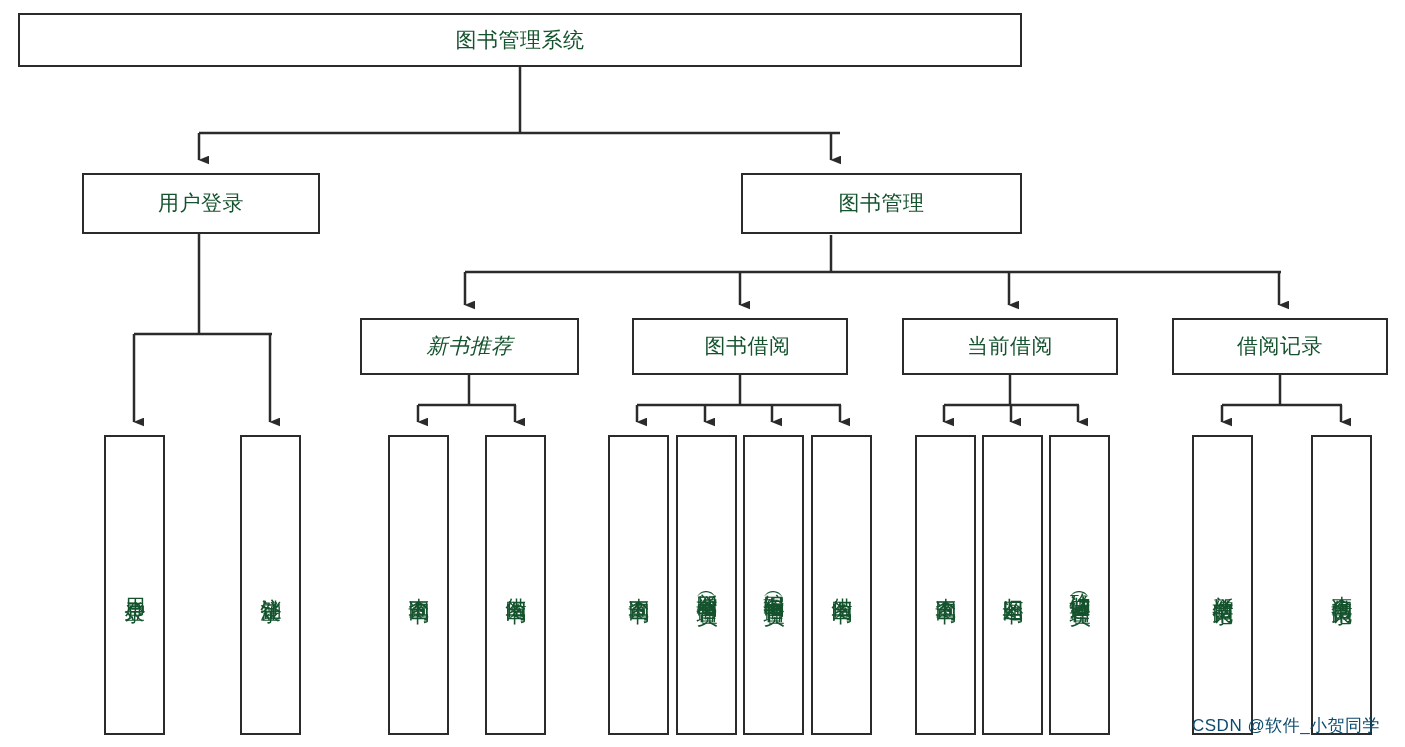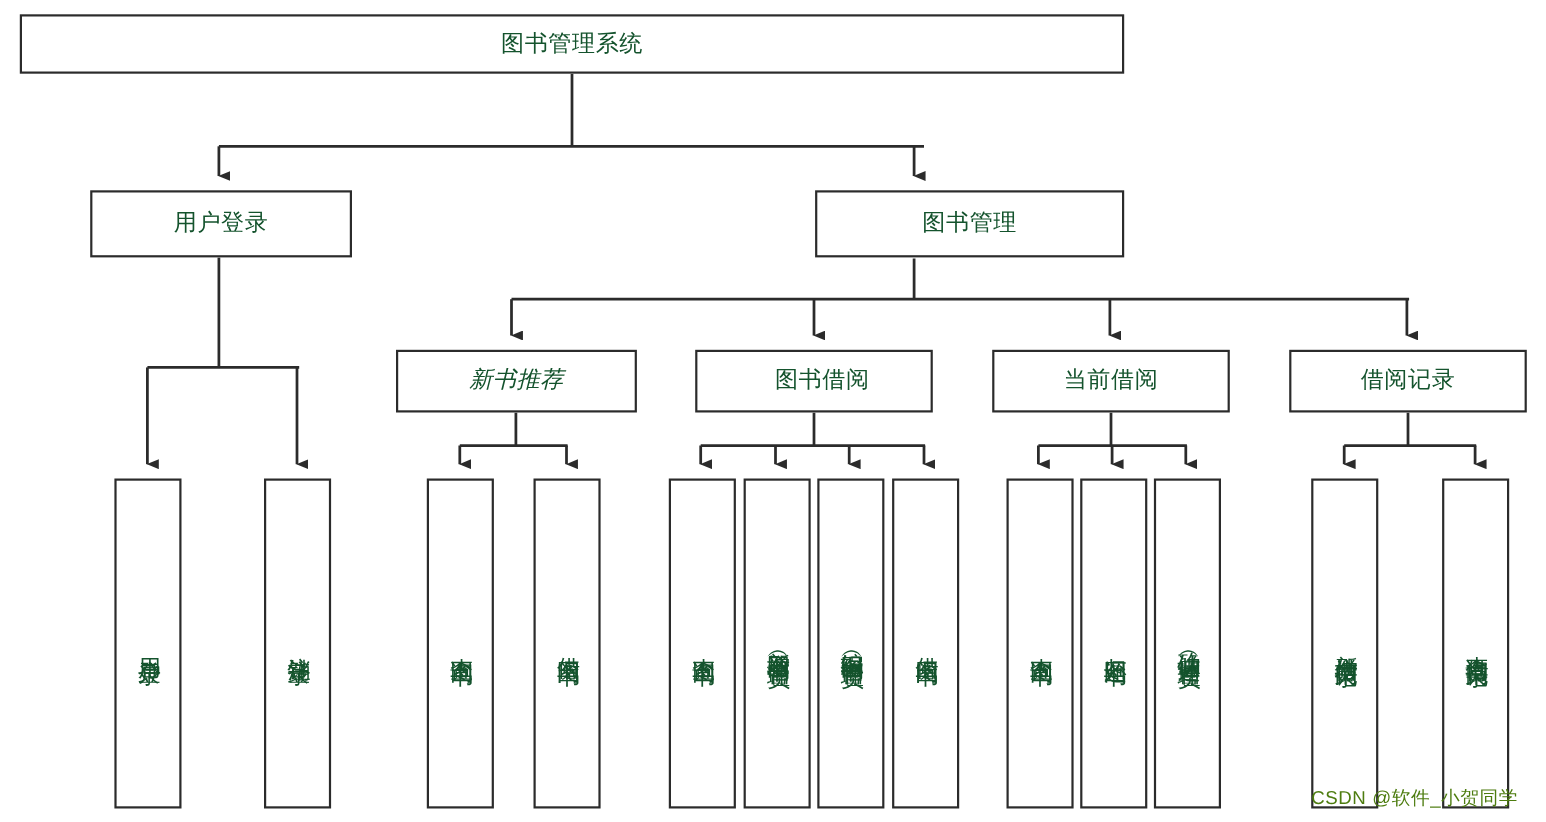--- a/index.html
+++ b/index.html
@@ -58,21 +58,21 @@
     letter-spacing: 2px;
     white-space: normal;
     max-height: 290px;
     text-align: center;
   }
   .watermark {
     position: absolute;
     left: 1192px;
     top: 714px;
     font-size: 17px;
-    color: #4d7c0f;
+    color: #0c4a6e;
     white-space: nowrap;
     letter-spacing: 0.5px;
   }
 </style>
 </head>
 <body>
 
 <div id="diagram-root">
 
   <svg class="connectors" viewBox="0 0 1405 747">

